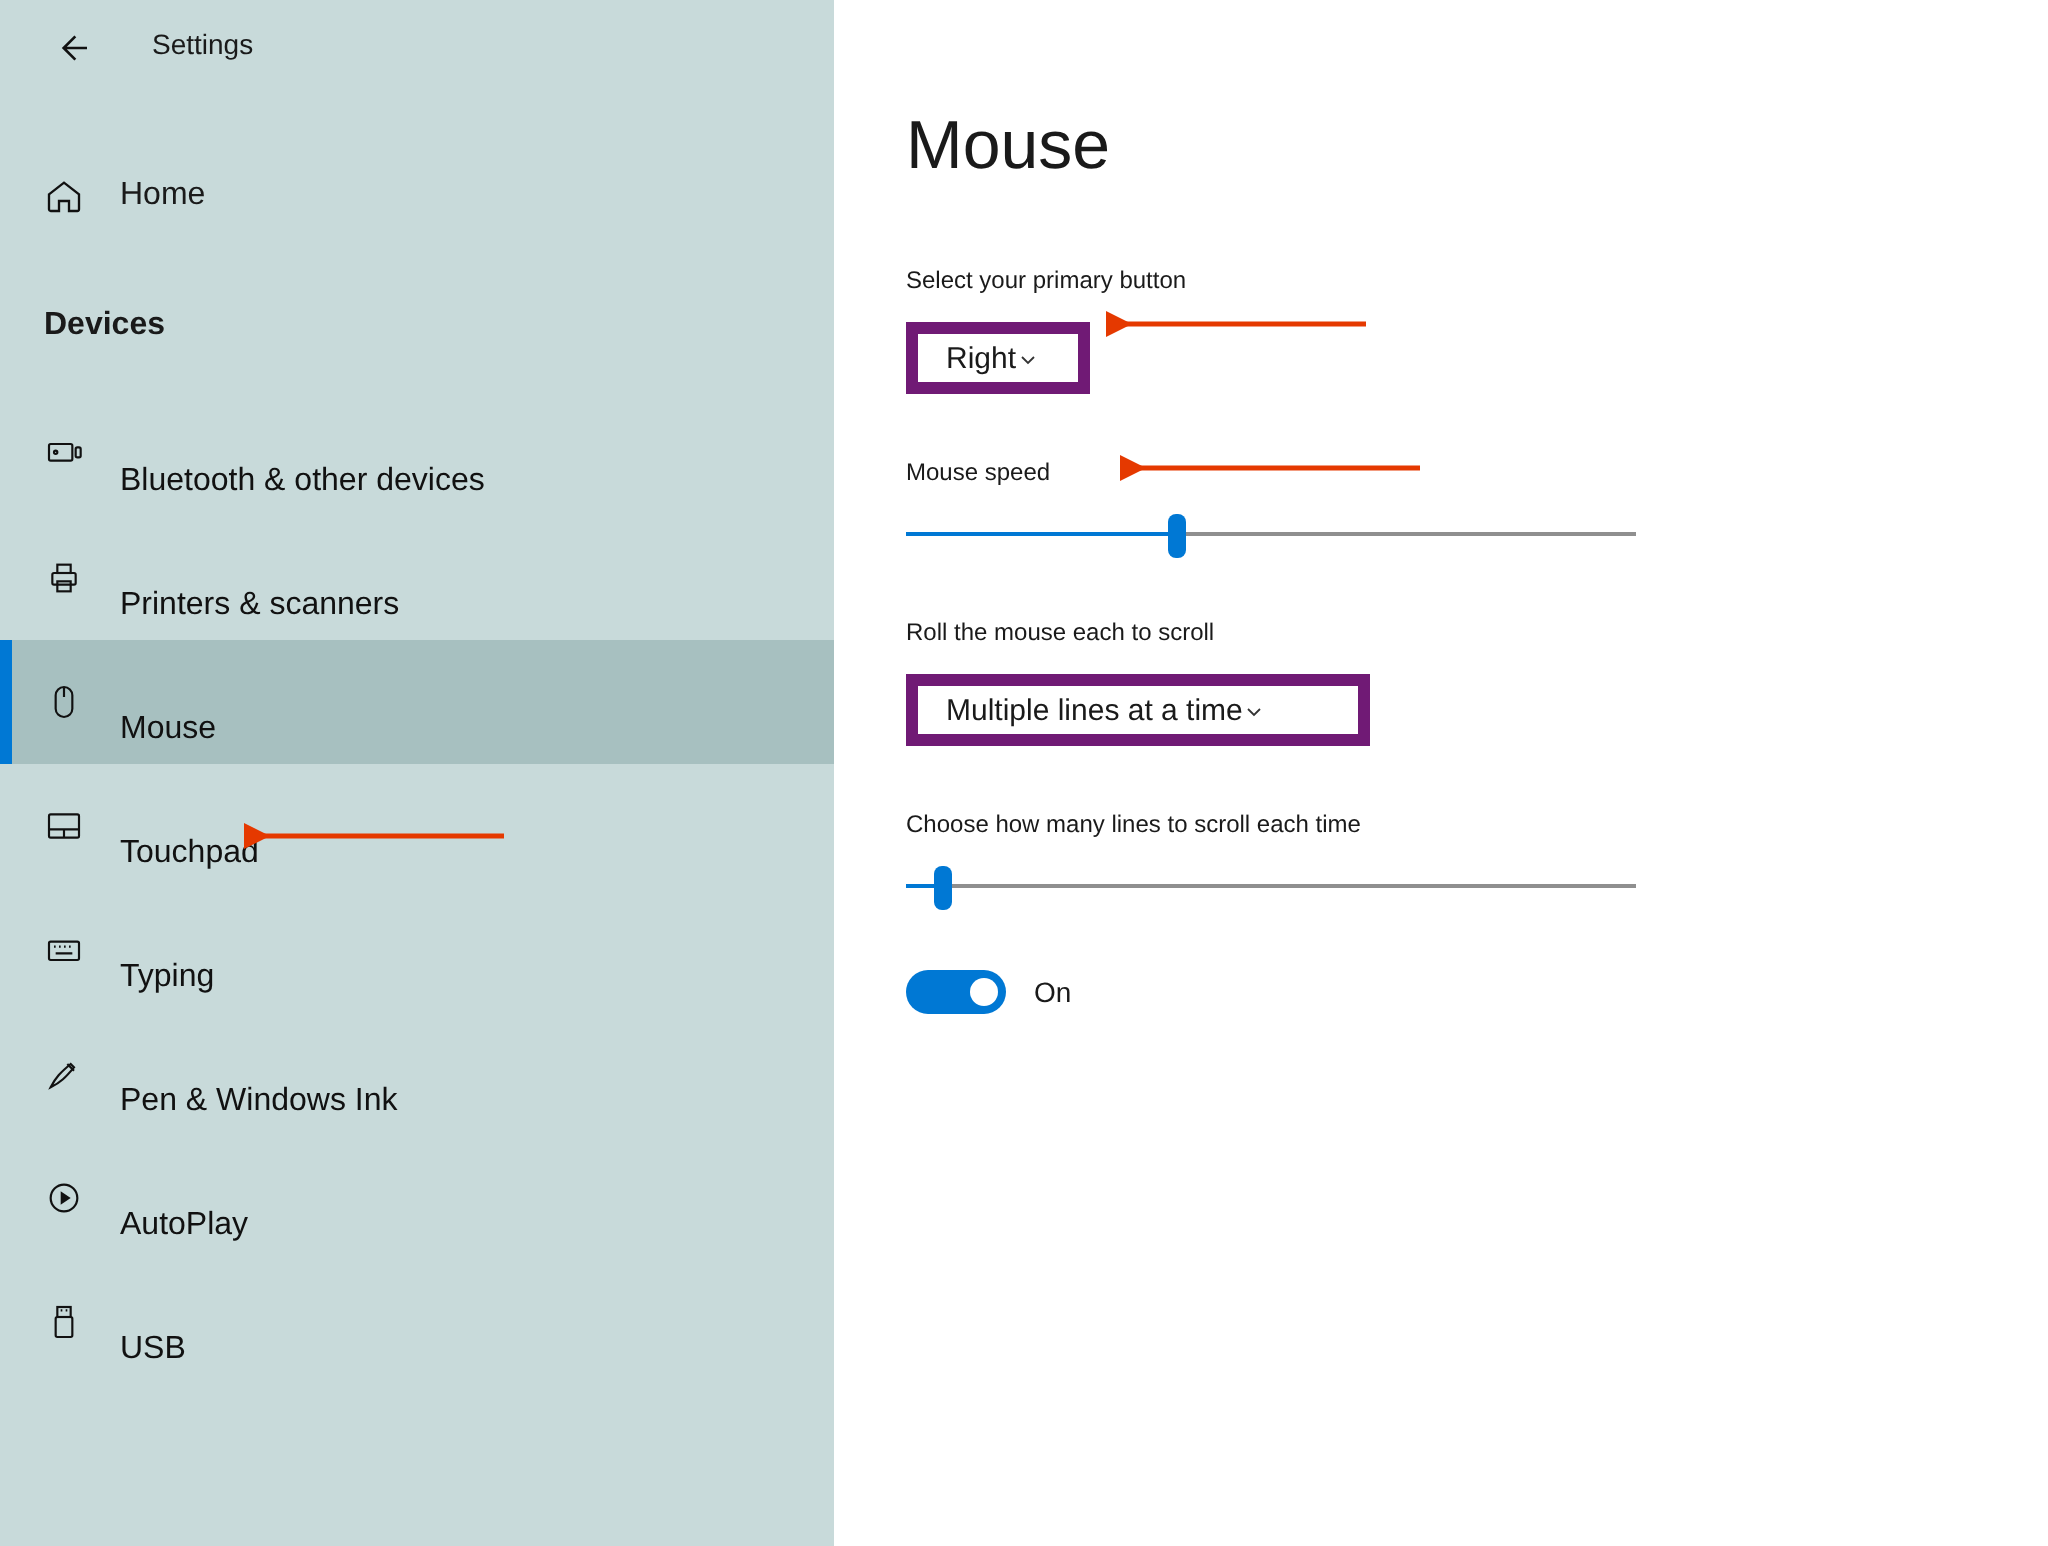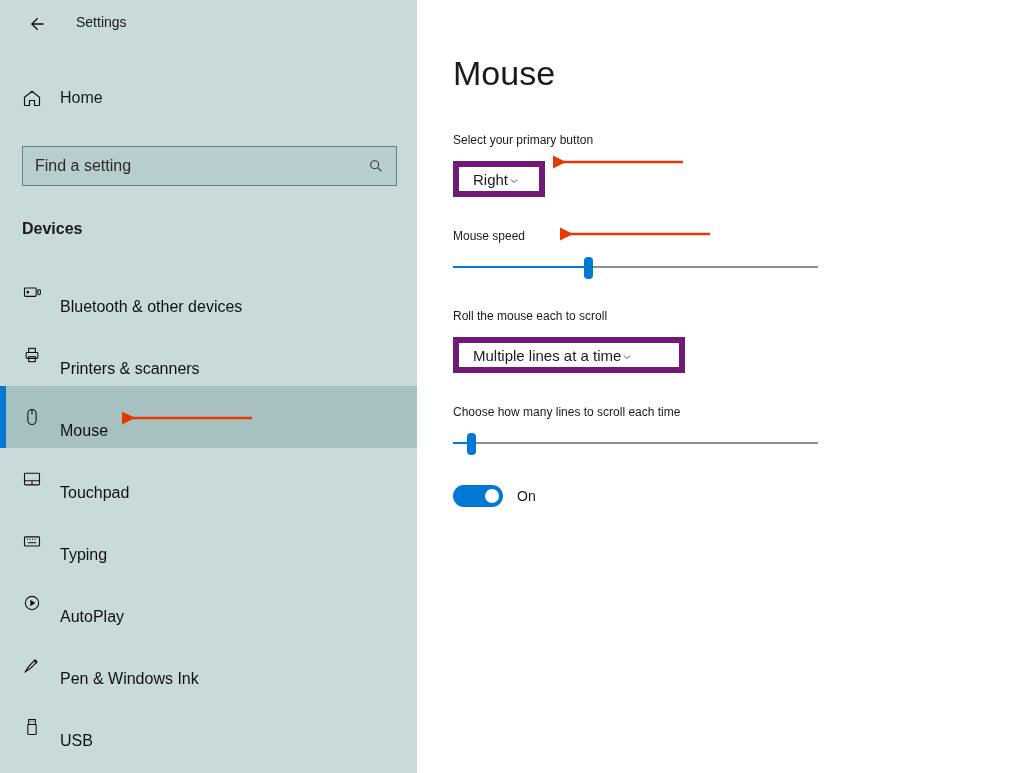--- a/index.html
+++ b/index.html
@@ -180,29 +180,20 @@
 
   <div class="home-row">
     <span class="nav-icon">
       <svg viewBox="0 0 24 24" width="20" height="20" fill="none" stroke="#111" stroke-width="1.4">
           <path d="M3 11l9-7 9 7v9a1 1 0 0 1-1 1h-5v-6h-6v6H4a1 1 0 0 1-1-1z"></path>
         </svg>
     </span>
     <span class="label">Home</span>
   </div>
 
-  <div class="search-box">
-    <input type="text" placeholder="Find a setting" style="">
-    <span class="search-icon">
-      <svg viewBox="0 0 24 24" width="16" height="16" fill="none" stroke="#333" stroke-width="1.6">
-          <circle cx="10" cy="10" r="6"></circle>
-          <path d="M20 20l-5.5-5.5"></path>
-        </svg>
-    </span>
-  </div>
 
   <div class="category-title">Devices</div>
 
   <div class="nav-list">
     <div class="nav-item">
       <span class="nav-icon">
         <svg viewBox="0 0 24 24" width="20" height="20" fill="none" stroke="#111" stroke-width="1.3">
             <rect x="3" y="6" width="14" height="10" rx="1"></rect>
             <rect x="19" y="8" width="3" height="6" rx="1"></rect>
             <circle cx="7" cy="11" r="1"></circle>
@@ -243,34 +234,34 @@
         <svg viewBox="0 0 24 24" width="20" height="20" fill="none" stroke="#111" stroke-width="1.3">
             <rect x="3" y="7" width="18" height="11" rx="1"></rect>
             <path d="M6 10h1M9 10h1M12 10h1M15 10h1M18 10h0M7 14h10"></path>
           </svg>
       </span>
       <span class="nav-label">Typing</span>
     </div>
     <div class="nav-item">
       <span class="nav-icon">
         <svg viewBox="0 0 24 24" width="20" height="20" fill="none" stroke="#111" stroke-width="1.3">
+            <path d="M4 20c3-6 6-9 12-14l2 2c-5 6-8 9-14 12z"></path>
+            <path d="M14 6l4 4"></path>
+          </svg>
+      </span>
+      <span class="nav-label">Pen &amp; Windows Ink</span>
+    </div>
+    <div class="nav-item">
+      <span class="nav-icon">
+        <svg viewBox="0 0 24 24" width="20" height="20" fill="none" stroke="#111" stroke-width="1.3">
             <circle cx="12" cy="12" r="8"></circle>
             <path d="M10 8l6 4-6 4z" fill="#111" stroke="none"></path>
           </svg>
       </span>
       <span class="nav-label">AutoPlay</span>
-    </div>
-    <div class="nav-item">
-      <span class="nav-icon">
-        <svg viewBox="0 0 24 24" width="20" height="20" fill="none" stroke="#111" stroke-width="1.3">
-            <path d="M4 20c3-6 6-9 12-14l2 2c-5 6-8 9-14 12z"></path>
-            <path d="M14 6l4 4"></path>
-          </svg>
-      </span>
-      <span class="nav-label">Pen &amp; Windows Ink</span>
     </div>
     <div class="nav-item">
       <span class="nav-icon">
         <svg viewBox="0 0 24 24" width="20" height="20" fill="none" stroke="#111" stroke-width="1.3">
             <rect x="8" y="3" width="8" height="6"></rect>
             <rect x="7" y="9" width="10" height="12" rx="1"></rect>
             <path d="M10 5h1M13 5h1"></path>
           </svg>
       </span>
       <span class="nav-label">USB</span>

